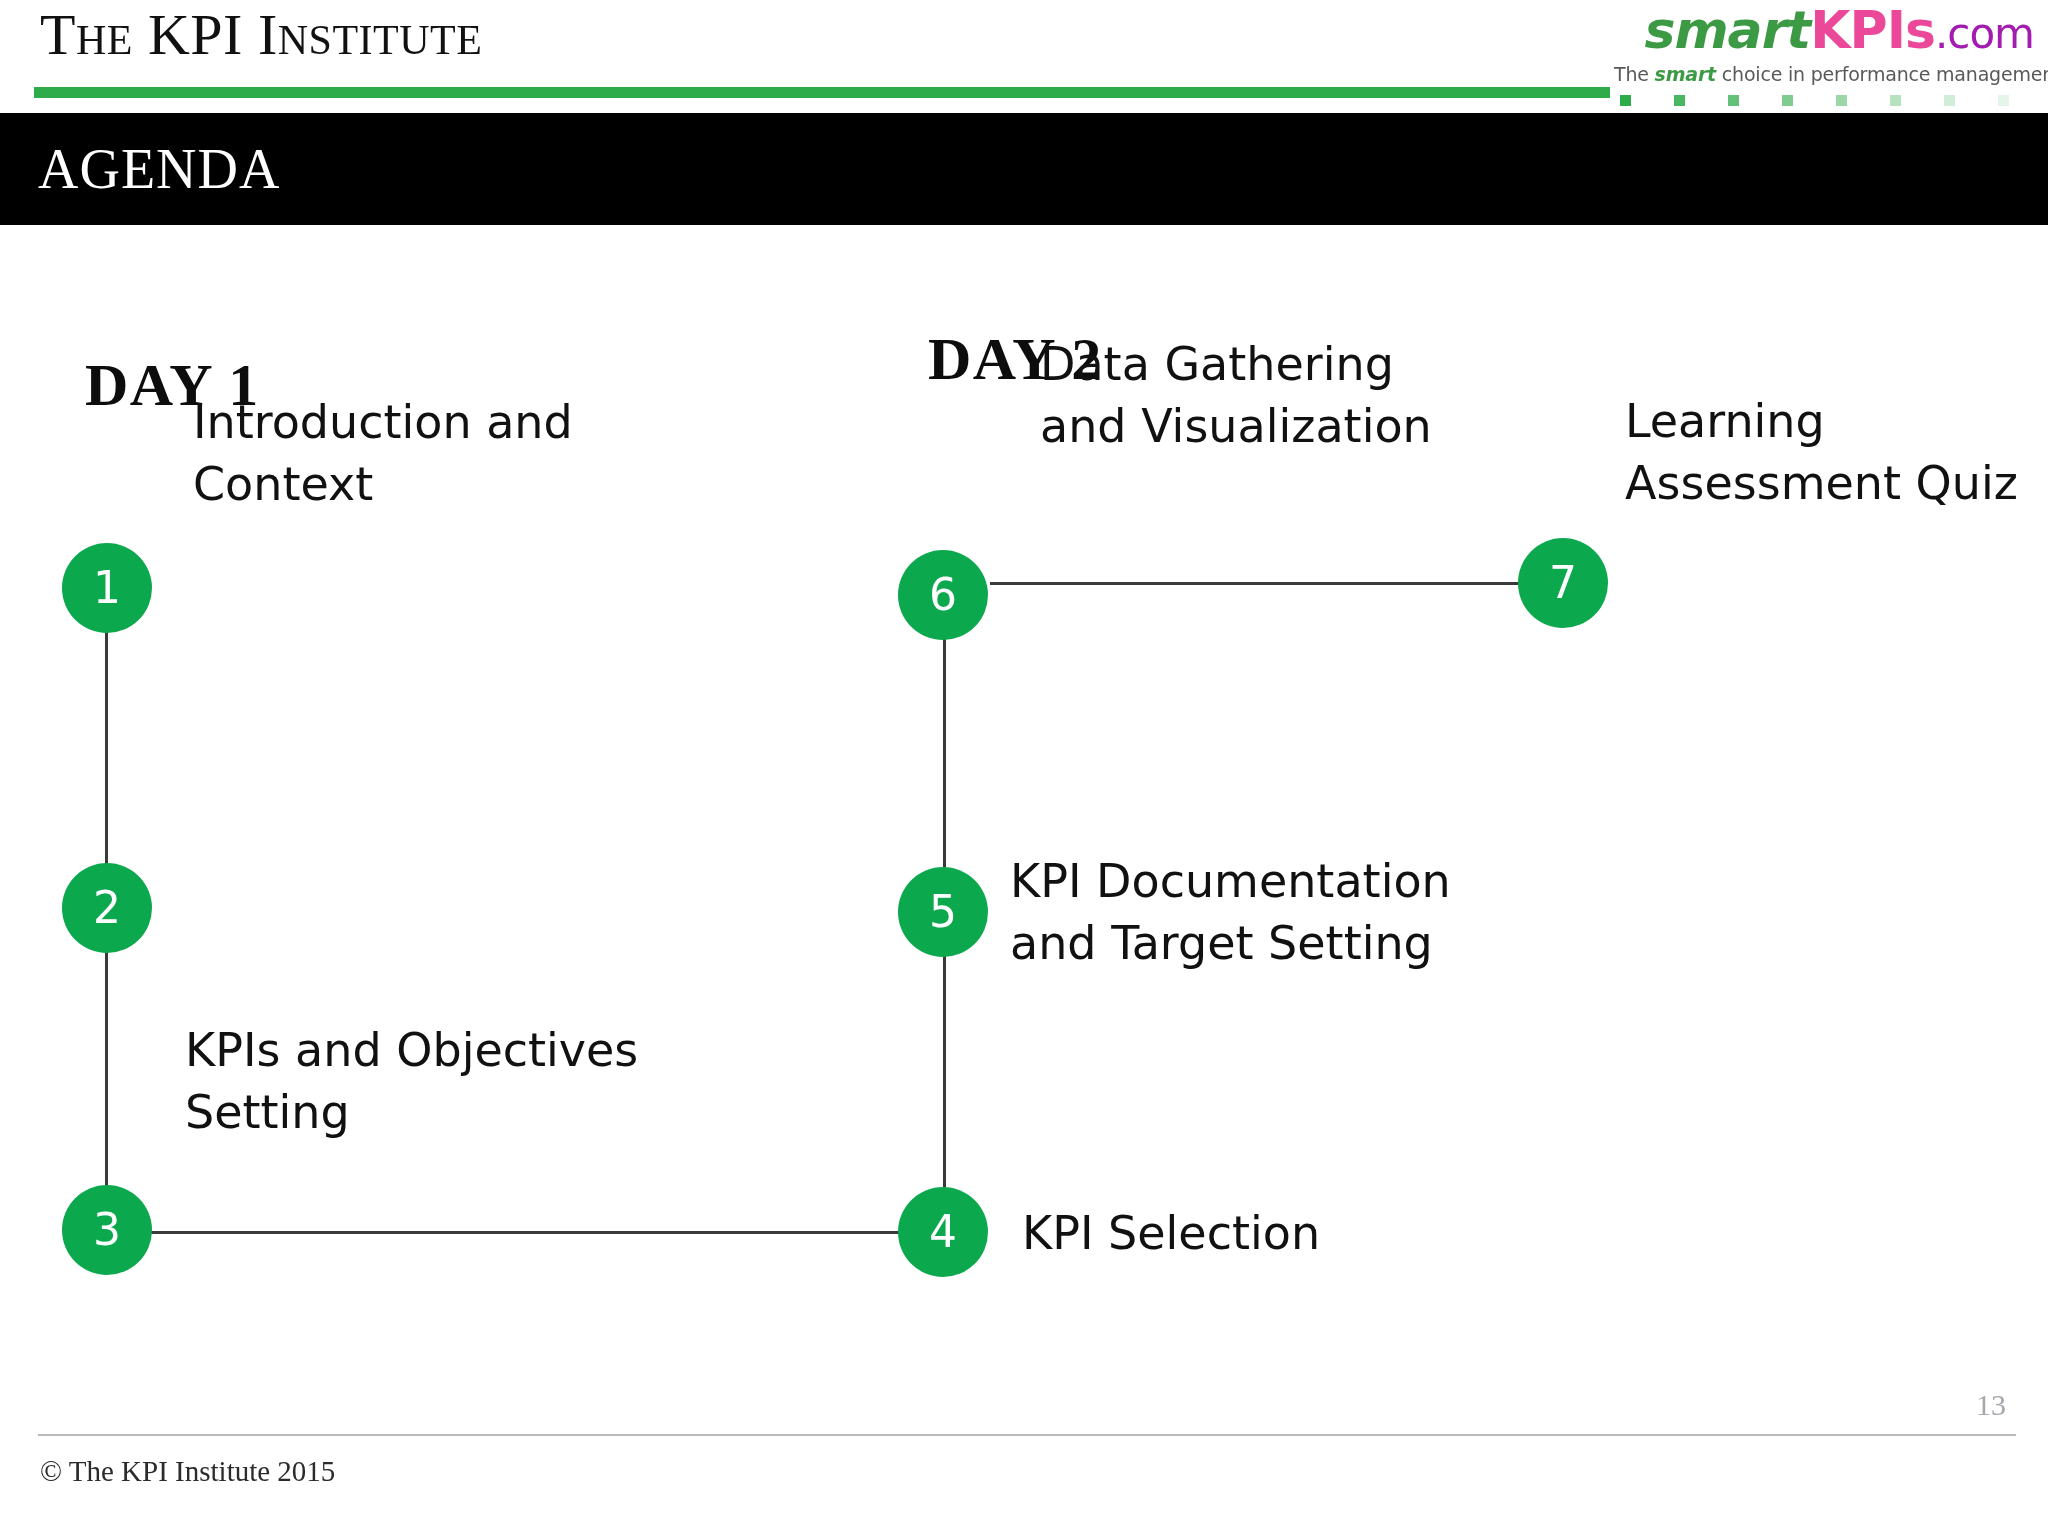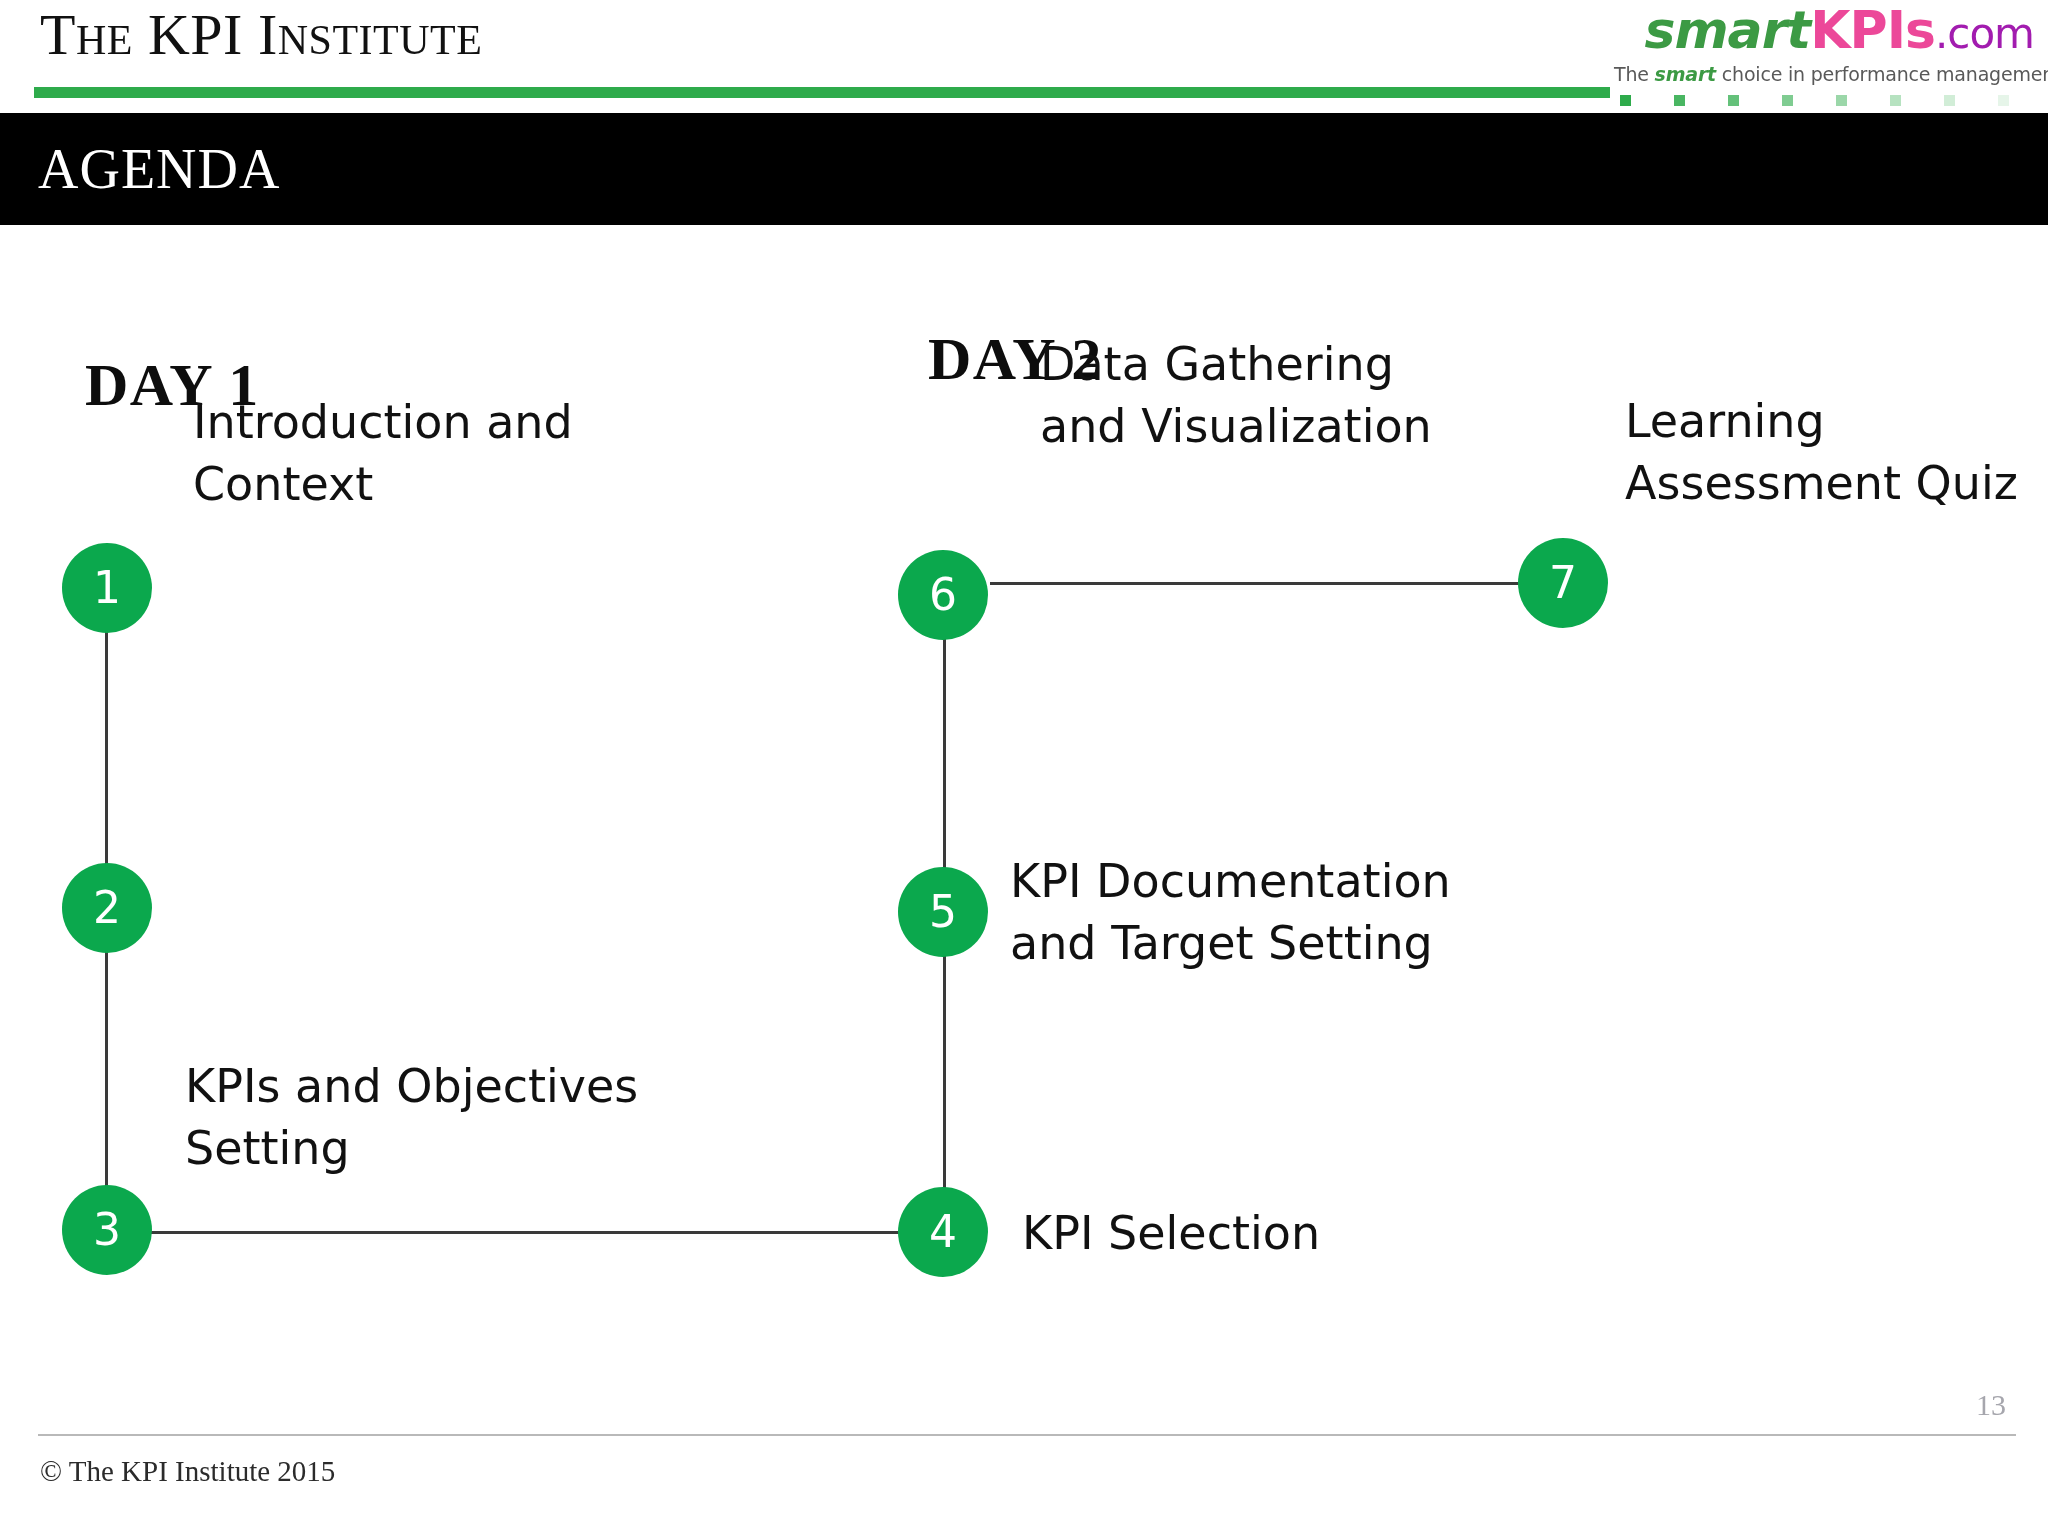--- a/index.html
+++ b/index.html
@@ -216,21 +216,21 @@
   <div class="connector h" style="left:990px; top:357px; width:575px;"></div>
 
   <div class="node" style="left:62px; top:318px;">1</div>
   <div class="node-label" style="left:185px; top:166px; width:520px;margin-left:8px;">Introduction and
 Context</div>
 
   <div class="node" style="left:62px; top:638px;">2</div>
 
   <div class="node" style="left:62px; top:960px;">3</div>
 
-  <div class="node-label" style="left:185px; top:830px; width:640px;">KPIs and Objectives
+  <div class="node-label" style="left:185px; top:794px; width:640px;">KPIs and Objectives
 Setting</div>
 
   <div class="node" style="left:898px; top:962px;">4</div>
   <div class="node-label" style="left:1022px; top:977px; width:520px;">KPI Selection</div>
 
   <div class="node" style="left:898px; top:642px;">5</div>
   <div class="node-label" style="left:1010px; top:625px; width:560px;">KPI Documentation
 and Target Setting</div>
 
   <div class="node" style="left:898px; top:325px;">6</div>

